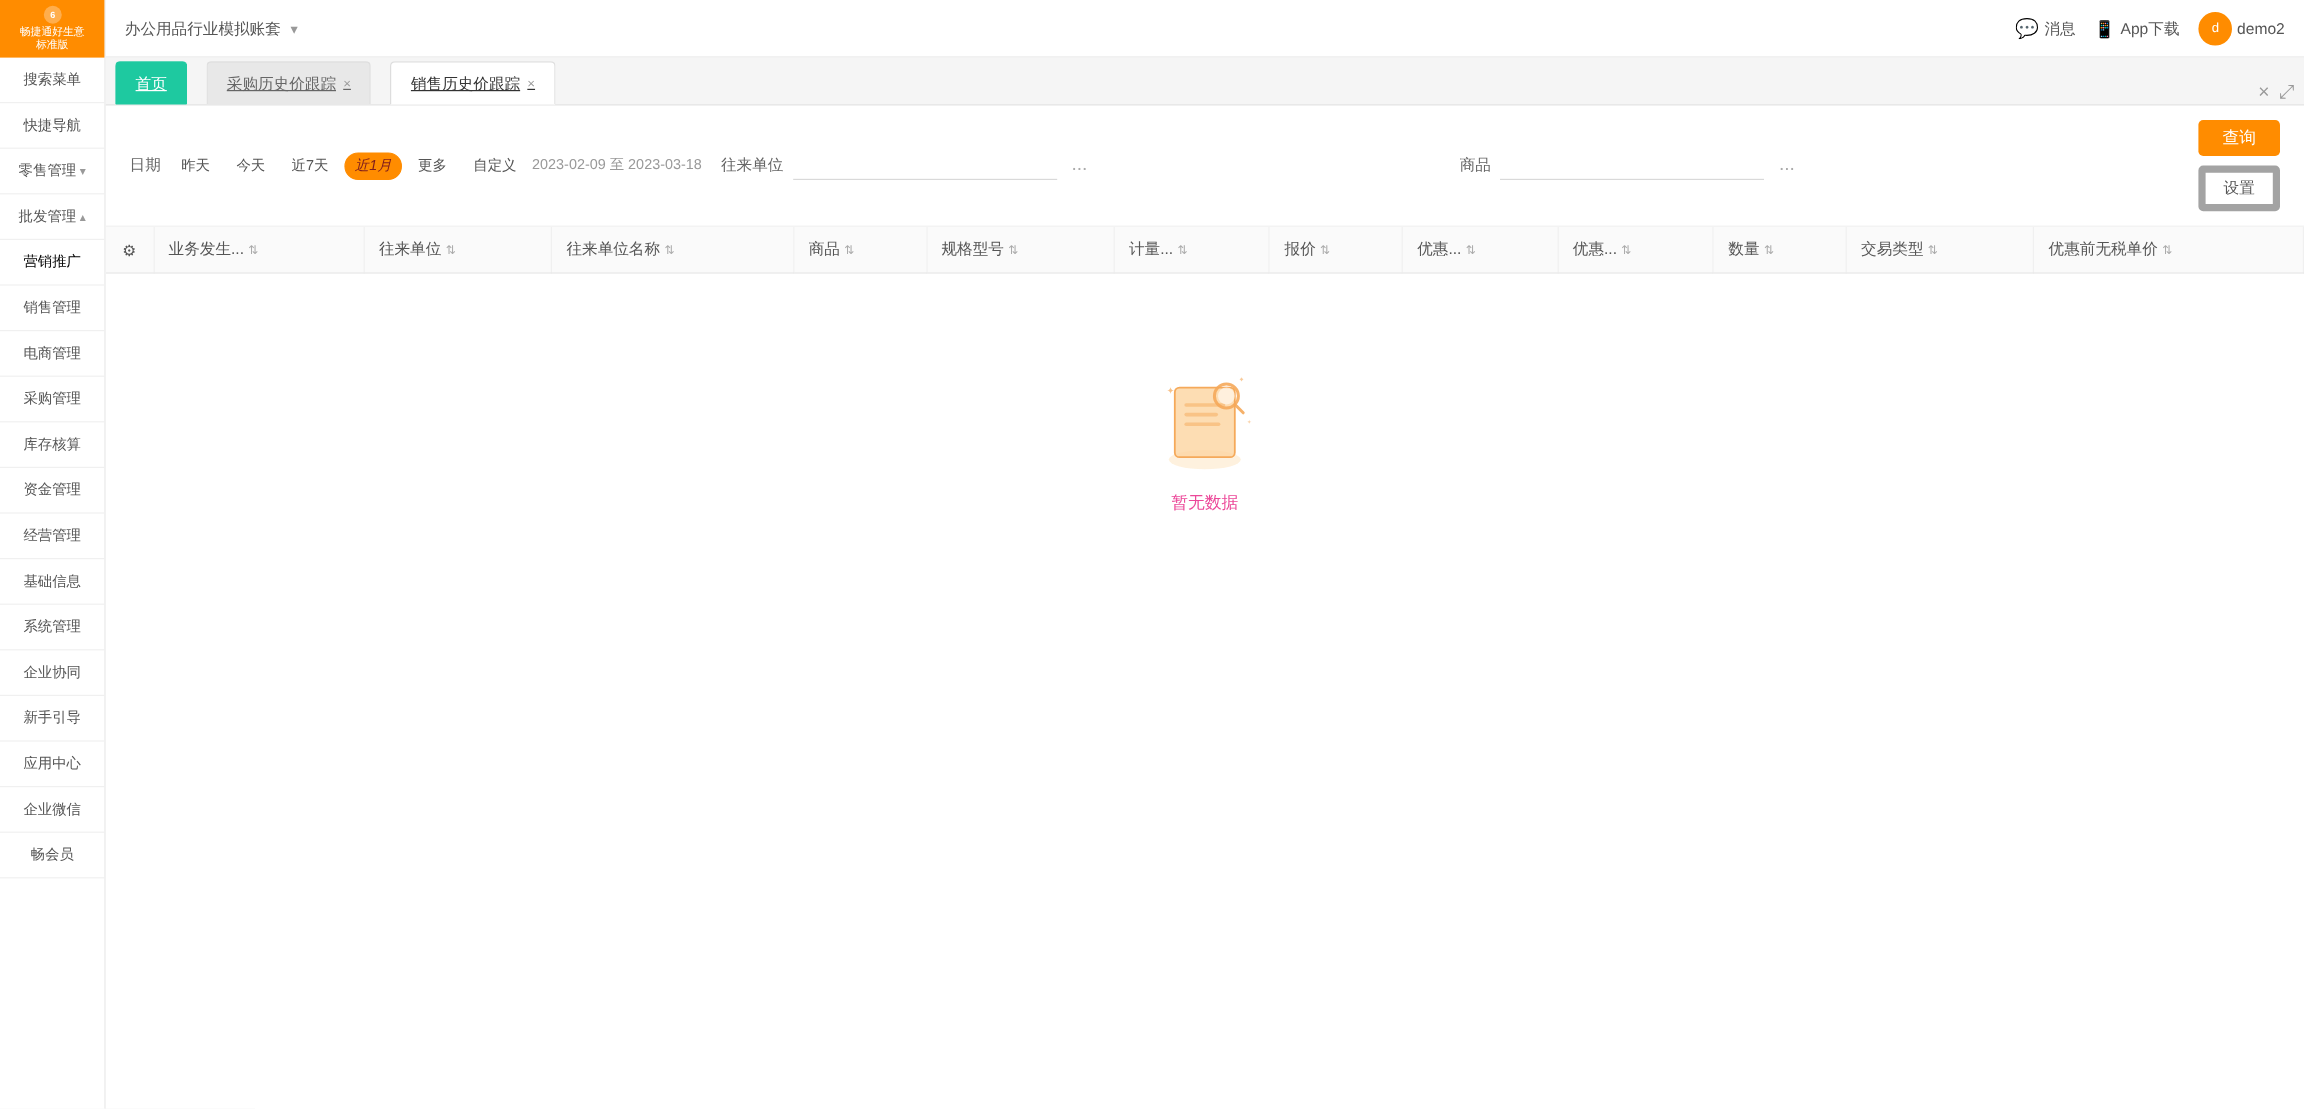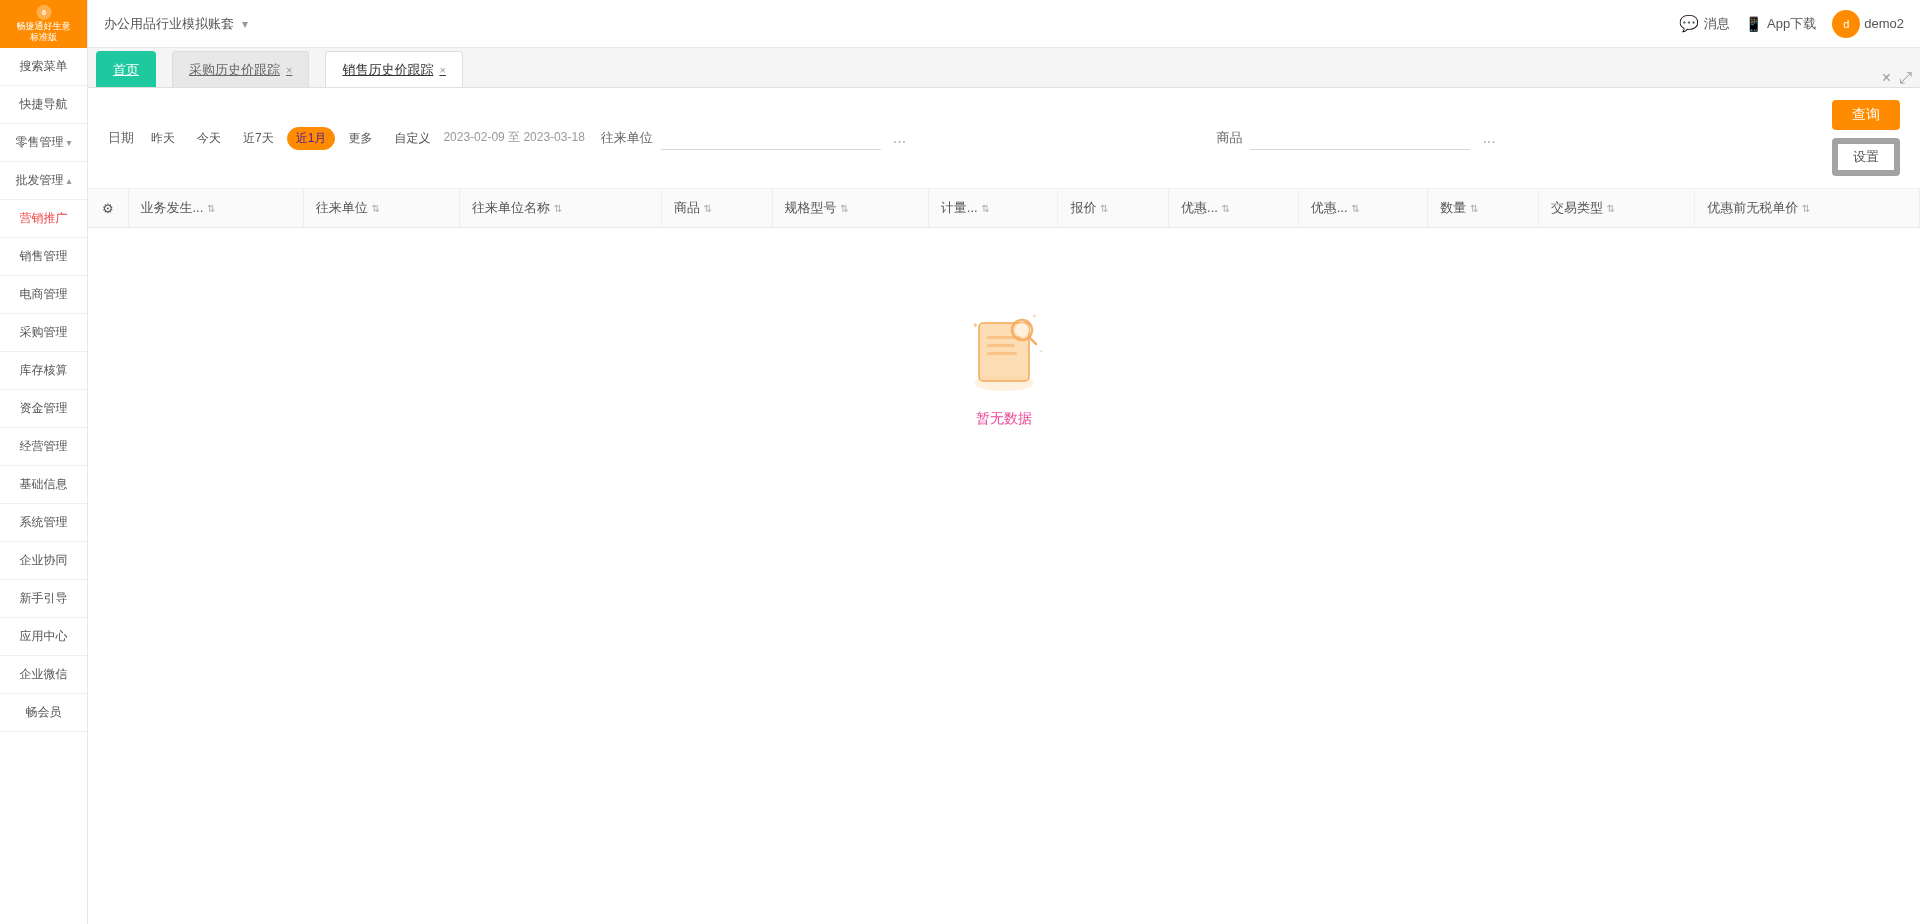--- a/index.html
+++ b/index.html
@@ -3,21 +3,21 @@
   <meta charset="utf-8">
   <style>
     * { box-sizing: border-box; margin: 0; padding: 0; }
     body { font-family: "Microsoft YaHei", "PingFang SC", sans-serif; font-size: 13px; background: #f5f5f5; color: #333; display: flex; height: 924px; overflow: hidden; }
 
     
     .sidebar { width: 88px; background: #fff; display: flex; flex-direction: column; border-right: 1px solid #e8e8e8; flex-shrink: 0; }
     .sidebar-logo { height: 48px; background: #ff8c00; display: flex; align-items: center; justify-content: center; flex-direction: column; padding: 4px; }
     .sidebar-logo-icon { width: 32px; height: 32px; }
     .sidebar-item { padding: 10px 4px; text-align: center; cursor: pointer; color: #555; font-size: 12px; border-bottom: 1px solid #f0f0f0; }
-    .sidebar-item.active { color: #ef4444; }
+    .sidebar-item.active { color: #000000; }
     .sidebar-item-row { display: flex; align-items: center; justify-content: center; gap: 3px; }
     .sidebar-arrow { font-size: 10px; color: #999; }
 
     
     .main { flex: 1; display: flex; flex-direction: column; overflow: hidden; justify-content: space-between; }
 
     
     .topbar { height: 48px; background: #fff; display: flex; align-items: center; padding: 0 16px; border-bottom: 1px solid #e8e8e8; justify-content: space-between; }
     .topbar-left { display: flex; align-items: center; gap: 8px; }
     .topbar-title { font-size: 13px; color: #555; }
@@ -44,21 +44,21 @@
     .checkbox-label { display: flex; align-items: center; gap: 4px; cursor: pointer; }
     .checkbox-box { width: 16px; height: 16px; background: #1ec9a0; border-radius: 3px; display: flex; align-items: center; justify-content: center; }
     .checkbox-check { color: #fff; font-size: 11px; }
 
     
     .filter-bar { padding: 12px 20px; display: flex; align-items: center; gap: 16px; border-bottom: 1px solid #f0f0f0; flex-wrap: wrap; }
     .filter-group { display: flex; align-items: center; gap: 8px; }
     .filter-label { color: #666; font-size: 13px; }
     .date-options { display: flex; align-items: center; gap: 4px; }
     .date-btn { padding: 2px 8px; border-radius: 12px; font-size: 12px; cursor: pointer; color: #555; border: 1px solid transparent; }
-    .date-btn.active { background: #ff8c00; color: #4c1d95; border-color: #ff8c00; border-radius: 12px; }
+    .date-btn.active { background: #ff8c00; color: #7f1d1d; border-color: #ff8c00; border-radius: 12px; font-style: italic; }
     .date-range { font-size: 12px; color: #999; margin-top: 2px; }
     .filter-input-group { display: flex; align-items: center; gap: 8px; flex: 1; }
     .filter-input { border: none; border-bottom: 1px solid #d9d9d9; padding: 4px 8px; font-size: 13px; color: #333; outline: none; min-width: 200px; background: transparent; }
     .filter-dots { color: #aaa; font-size: 16px; cursor: pointer; padding: 0 4px; }
     .query-btn { background: #ff8c00; color: #fff; border: none; padding: 6px 20px; border-radius: 4px; cursor: pointer; font-size: 14px; font-weight: 500; }
     .settings-btn { background: #fff; color: #555; border: 6px solid #a3a3a3; padding: 4px 12px; border-radius: 4px; cursor: pointer; font-size: 13px; display: block; margin-top: 4px; }
     .btn-col { display: flex; flex-direction: column; gap: 4px; }
 
     
     .table-container { overflow: auto; }

